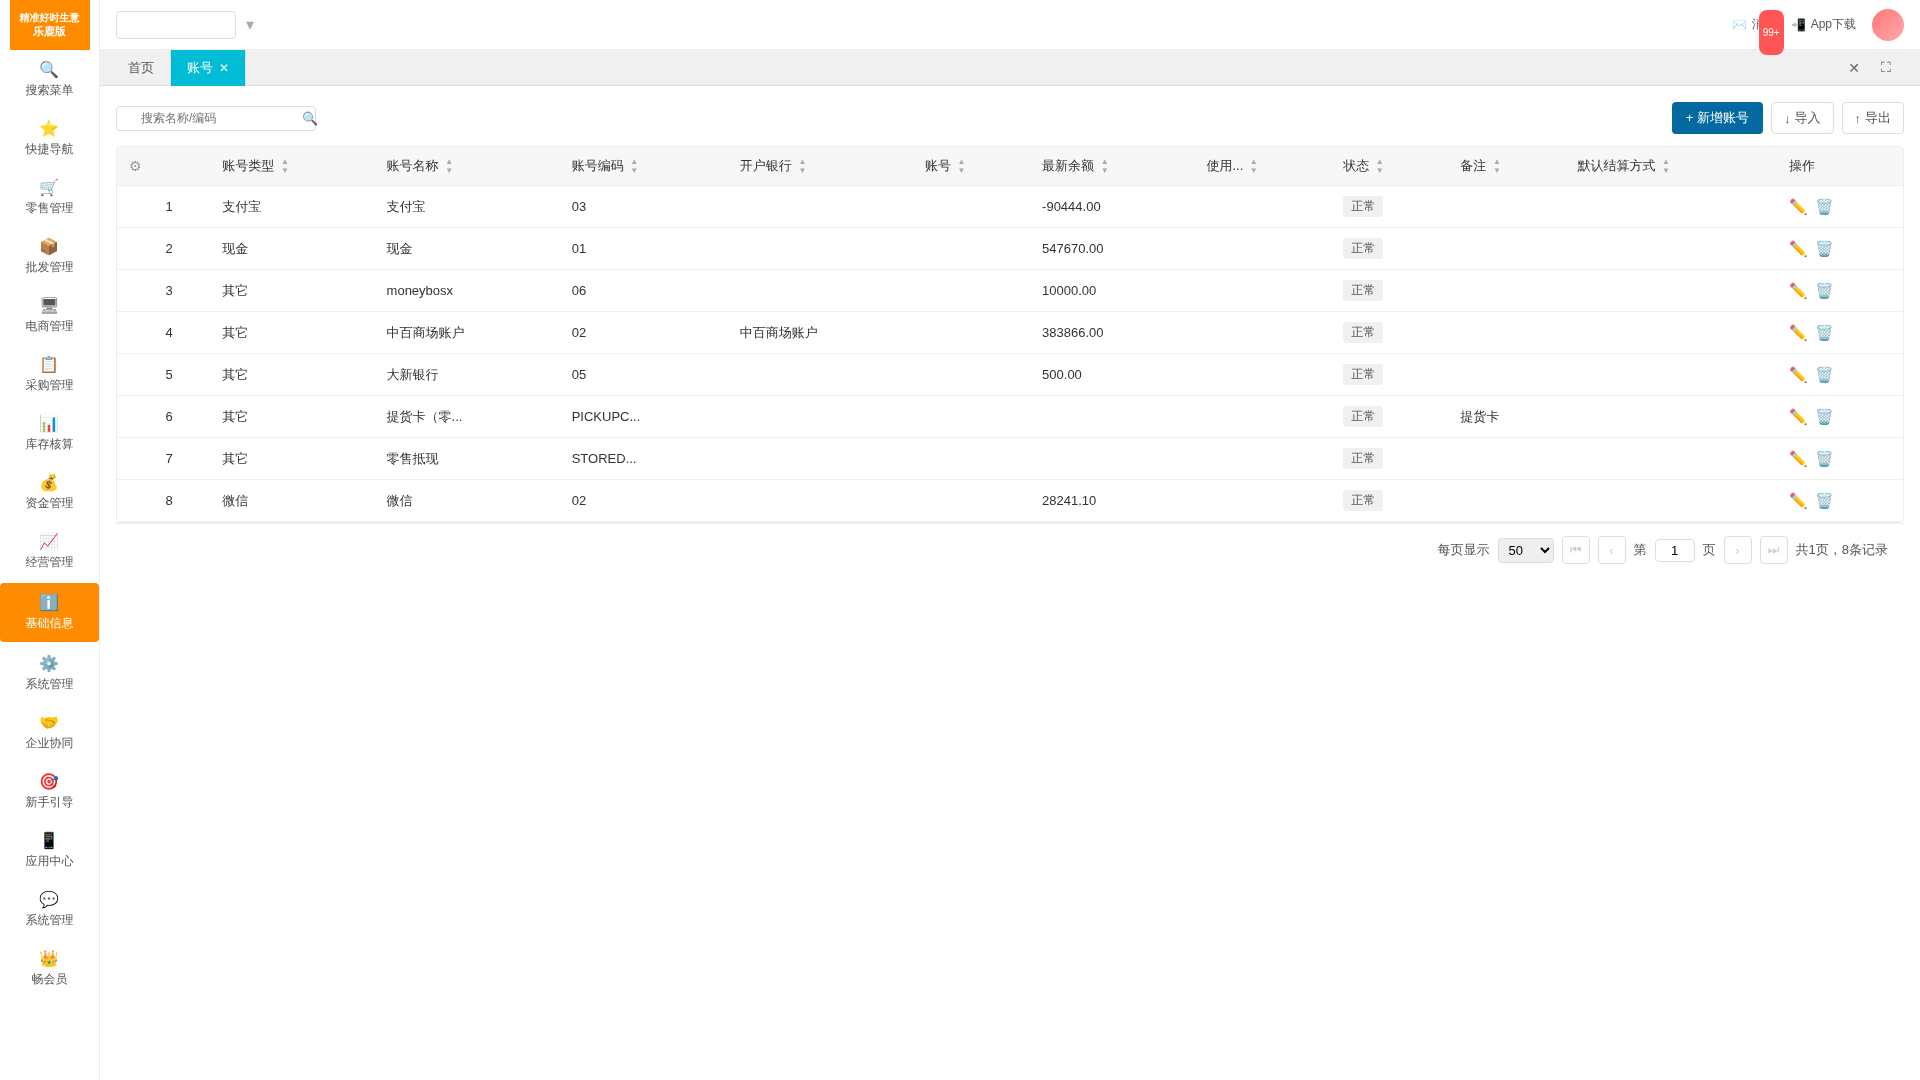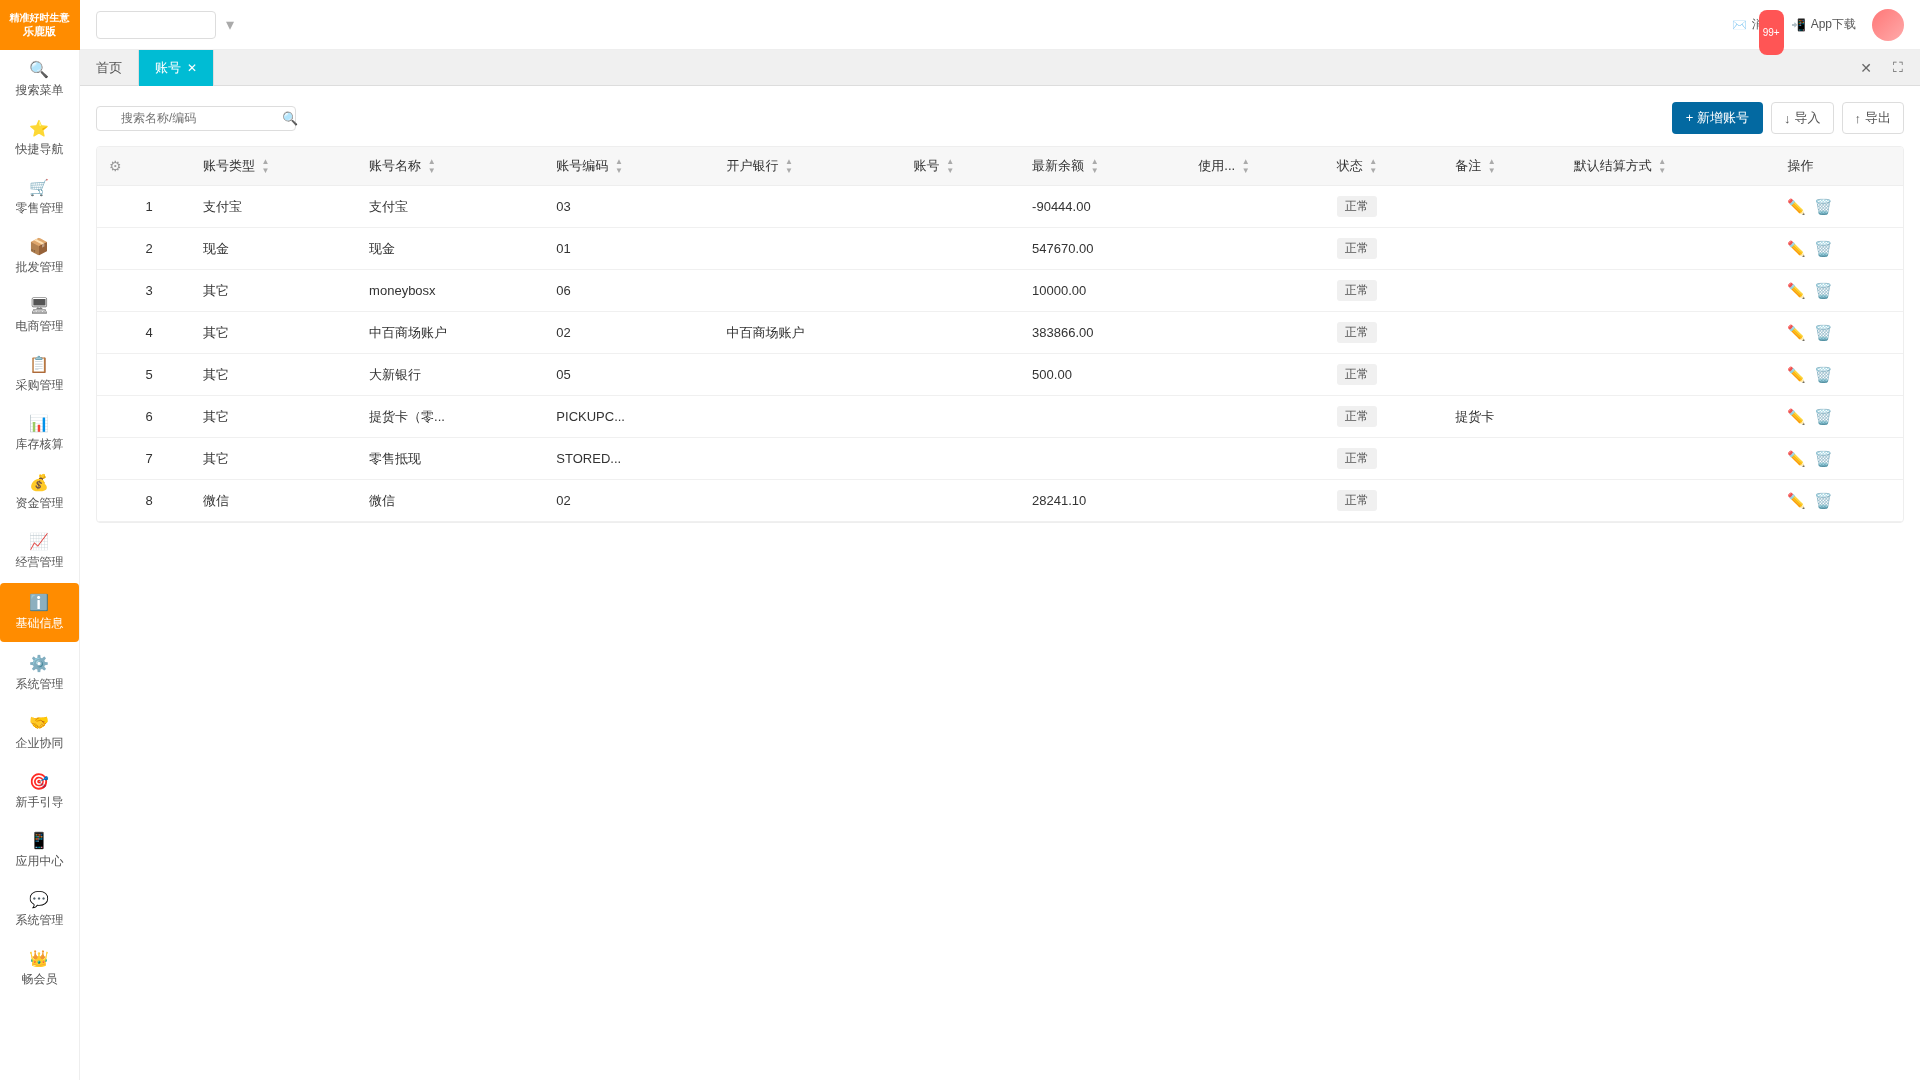--- a/index.html
+++ b/index.html
@@ -1,20 +1,20 @@
 <!DOCTYPE html>
 <html><head>
   <meta charset="utf-8">
   <style>
     * { margin: 0; padding: 0; box-sizing: border-box; }
     body { font-family: 'Microsoft YaHei', Arial, sans-serif; font-size: 13px; background: #f5f5f5; display: flex; height: 1080px; width: 1920px; overflow: hidden; }
 
     
     .sidebar {
-      width: 80px;
+      width: 100px;
       background: #fff;
       display: flex;
       flex-direction: column;
       align-items: center;
       border-right: 1px solid #eee;
       flex-shrink: 0;
     }
     .sidebar-logo {
       width: 80px;
       height: 50px;
@@ -112,21 +112,21 @@
       overflow: hidden;
     }
 
     
     .tab-bar {
       height: 36px;
       background: #f0f0f0;
       display: flex;
       align-items: center;
       border-bottom: 1px solid #ddd;
-      padding: 0 0;
+      padding: 0 12px;
     }
     .tab {
       height: 36px;
       padding: 0 16px;
       display: flex;
       align-items: center;
       gap: 6px;
       cursor: pointer;
       font-size: 13px;
       color: #555;
@@ -698,14 +698,30 @@
         <div class="action-icons">
           <span class="action-icon" title="编辑">✏️</span>
           <span class="action-icon" title="删除">🗑️</span>
         </div>
       </td>
     </tr>
           </tbody>
       </table>
     </div>
 
+    <div class="pagination">
+      <span>每页显示</span>
+      <select class="page-size-select">
+        <option>50</option>
+        <option>100</option>
+        <option>200</option>
+      </select>
+      <div class="page-btn disabled">⏮</div>
+      <div class="page-btn disabled">‹</div>
+      <span>第</span>
+      <input class="page-input" type="text" value="1" style="">
+      <span>页</span>
+      <div class="page-btn disabled">›</div>
+      <div class="page-btn disabled">⏭</div>
+      <span>共1页，8条记录</span>
+    </div>
   </div>
 </div>
 
 </body></html>

